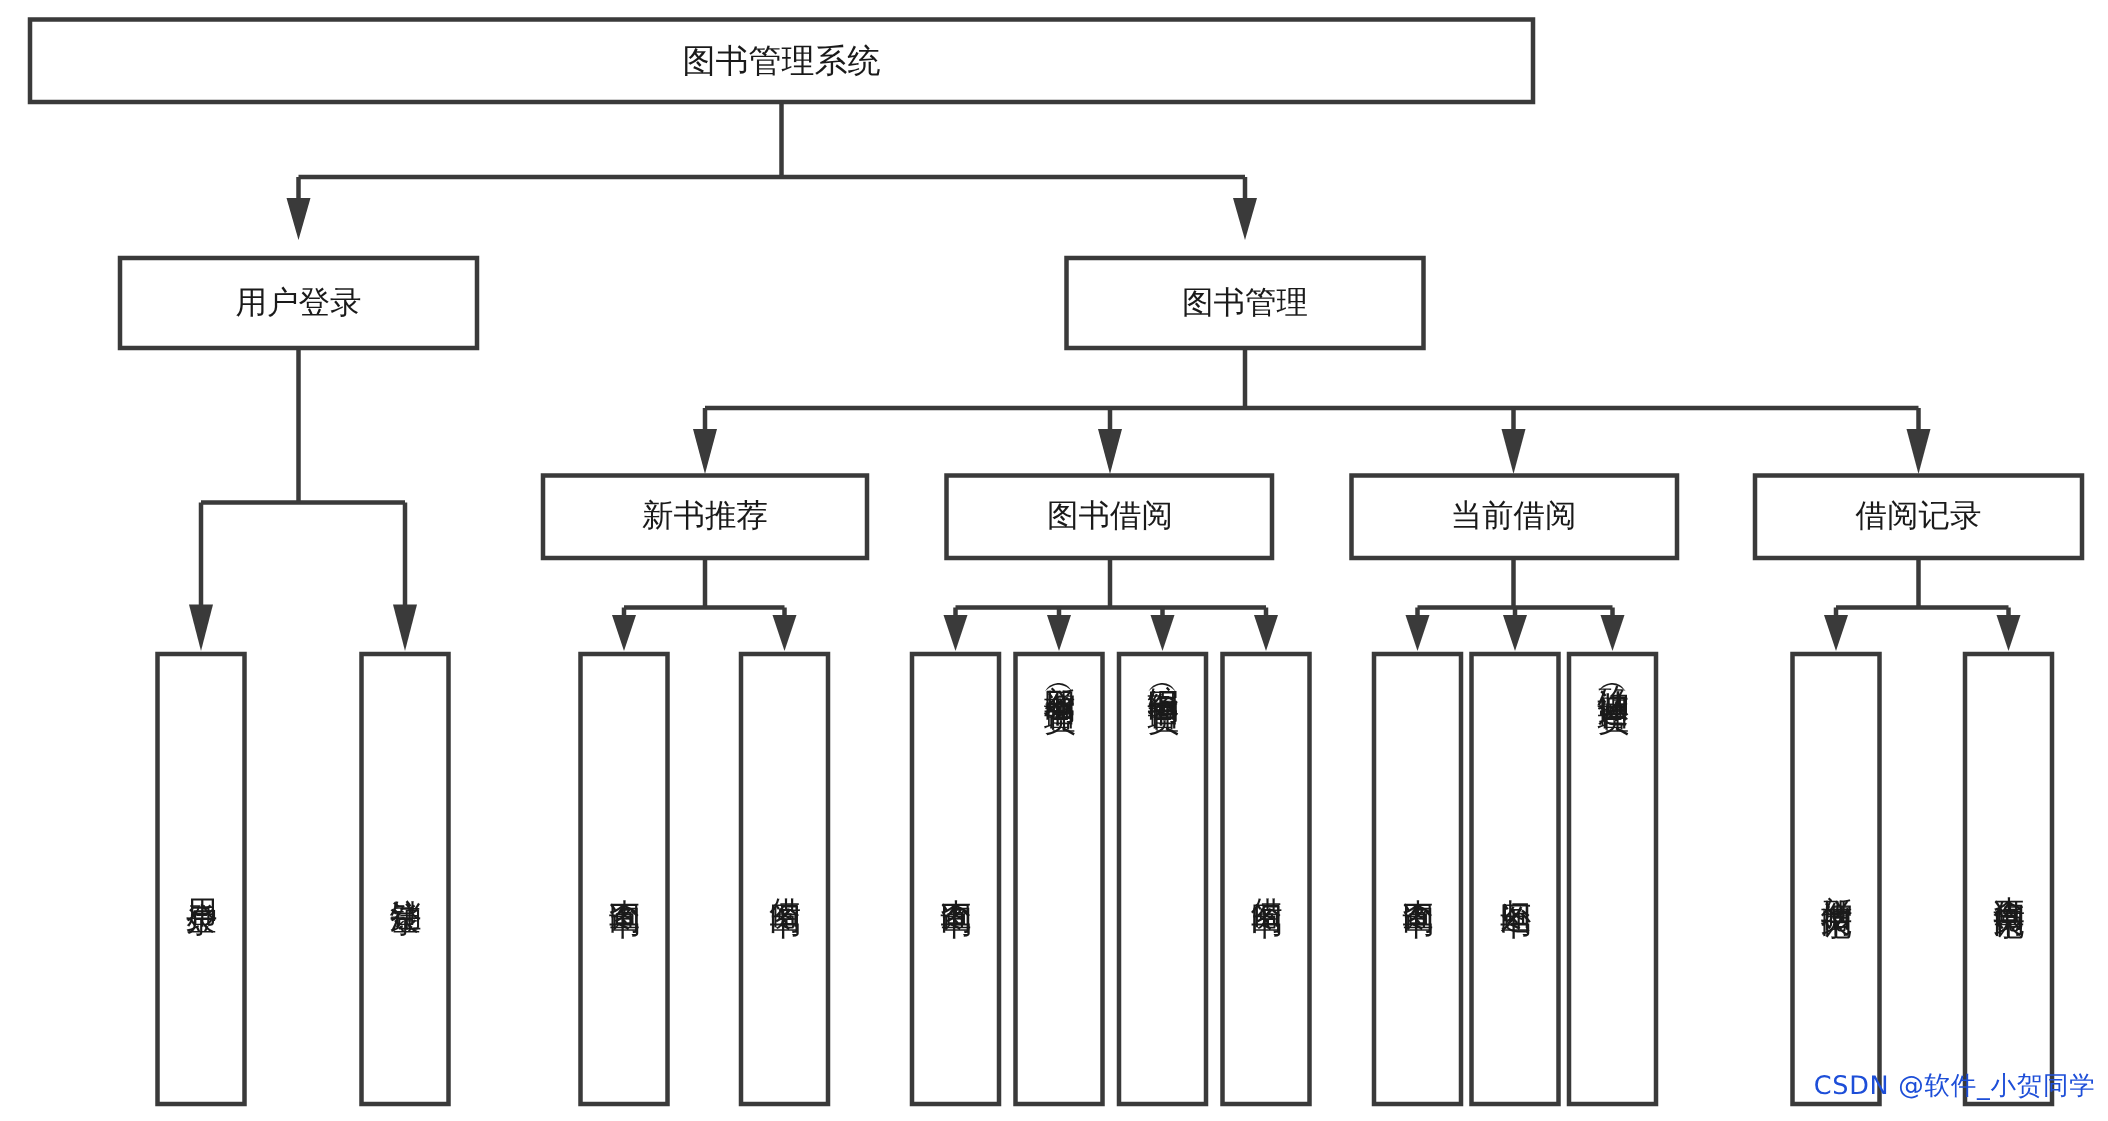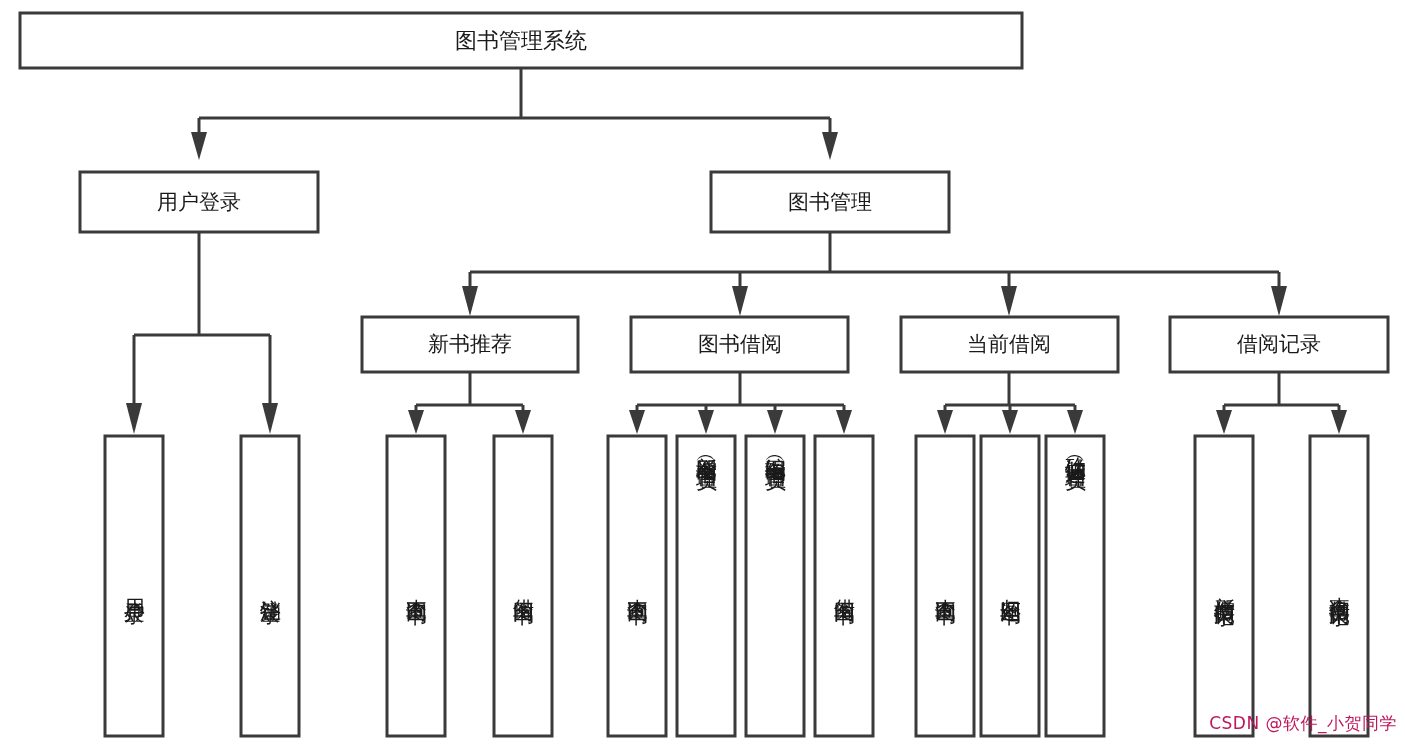--- a/index.html
+++ b/index.html
@@ -65,21 +65,21 @@
     letter-spacing: 2px;
     line-height: 1;
     white-space: nowrap;
   }
   .watermark {
     position: absolute;
     right: 8px;
     bottom: 4px;
     font-family: "DejaVu Sans", "Liberation Sans", sans-serif;
     font-size: 17px;
-    color: #be185d;
+    color: #1d4ed8;
     letter-spacing: 0.5px;
     white-space: nowrap;
   }
 </style>
 </head>
 <body>
 
 <div id="diagram-root">
 
   <svg class="flow" viewBox="0 0 1405 747" xmlns="http://www.w3.org/2000/svg">

